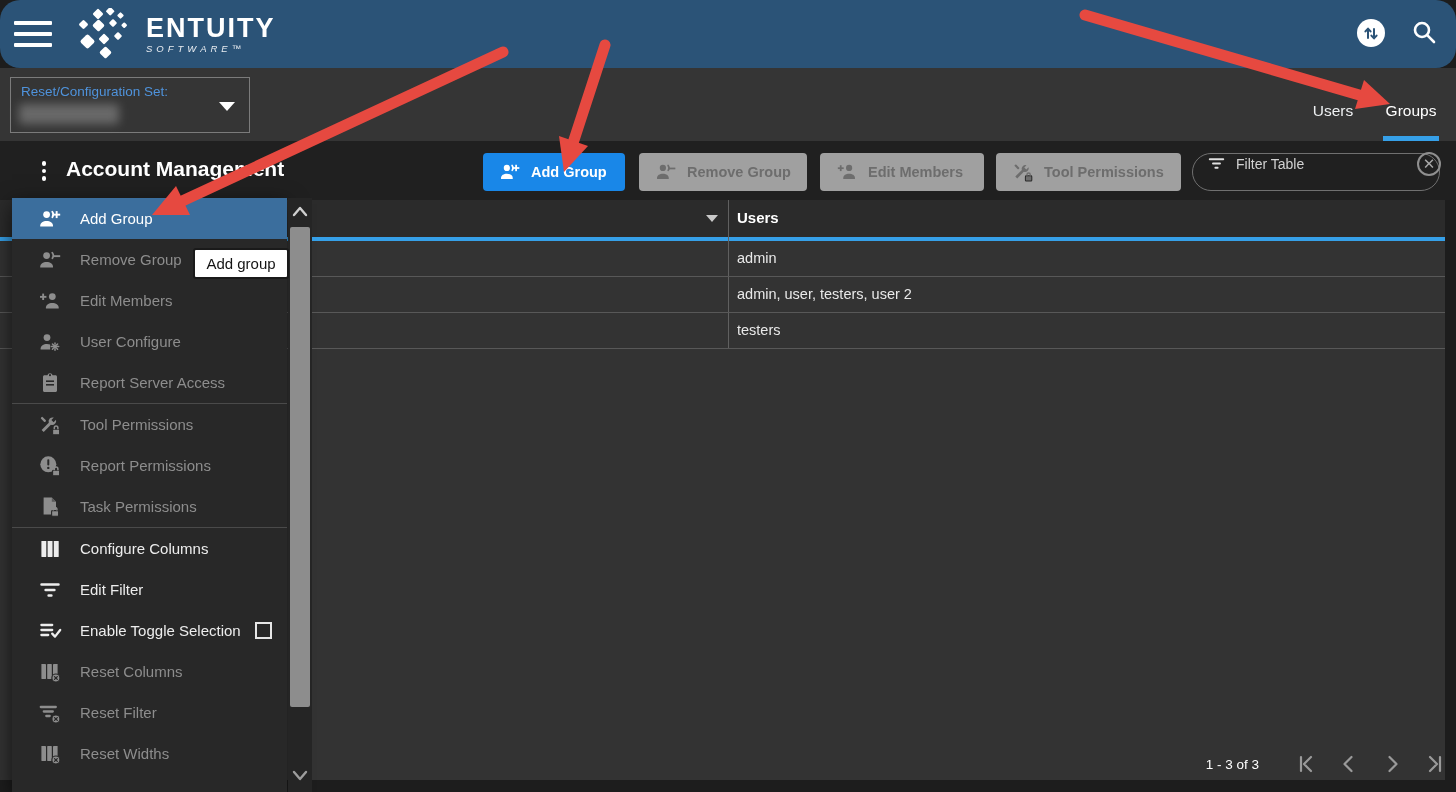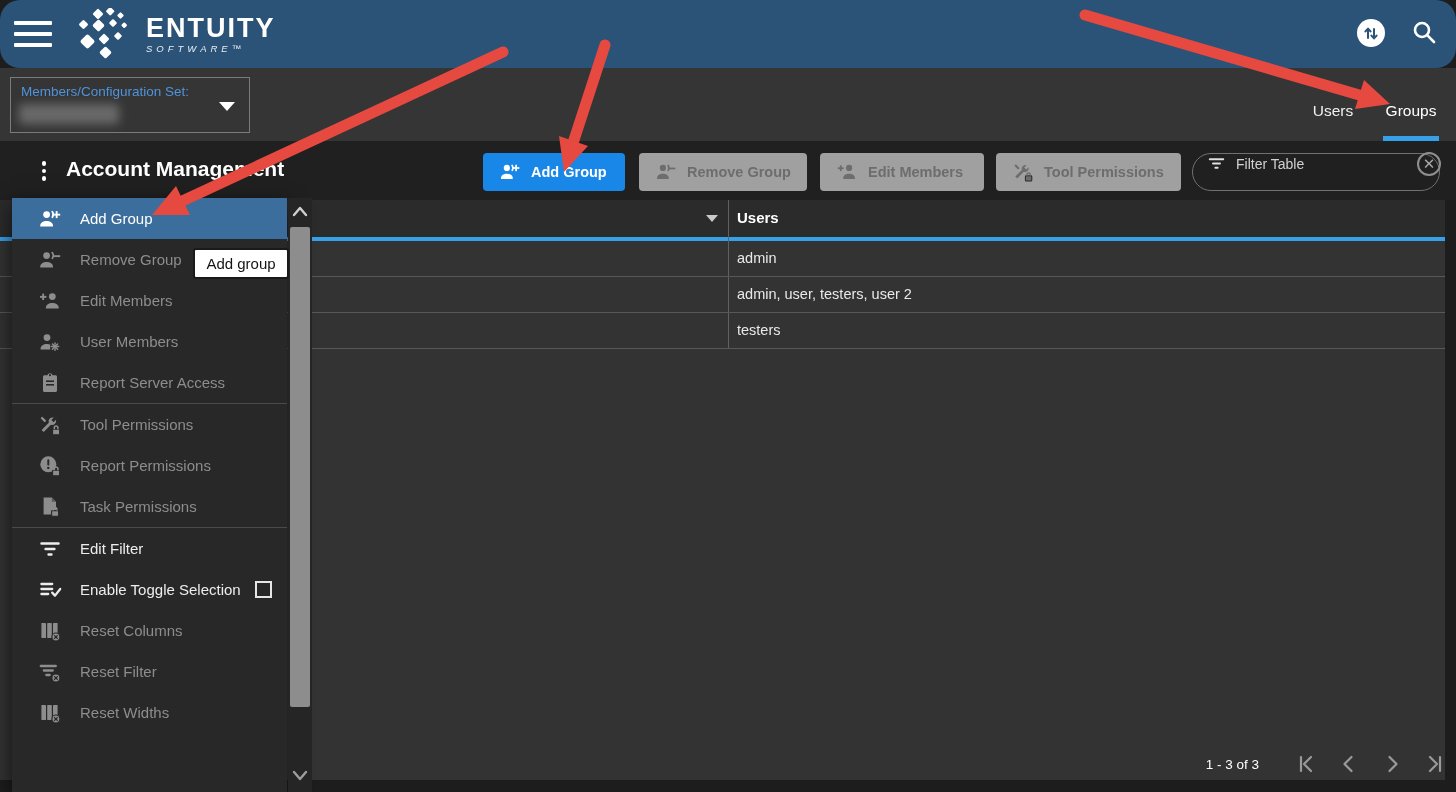--- a/index.html
+++ b/index.html
@@ -231,21 +231,21 @@
     <div class="tb-search">
       <svg width="28" height="28" viewBox="0 0 28 28">
         <circle cx="12" cy="12" r="7" fill="none" stroke="#fff" stroke-width="2.6"></circle>
         <path d="M17.2 17.2L24 24" stroke="#fff" stroke-width="2.6" stroke-linecap="round"></path>
       </svg>
     </div>
   </div>
 
   <div class="band2">
     <div class="cfg">
-      <div class="cfg-label">Members/Configuration Set:</div>
+      <div class="cfg-label">Reset/Configuration Set:</div>
       <div class="cfg-redacted"></div>
       <div class="cfg-caret"></div>
     </div>
     <div class="tab tab-users">Users</div>
     <div class="tab tab-groups">Groups</div>
     <div class="tab-underline"></div>
   </div>
 
   <div class="band3">
     <div class="kebab">
@@ -346,21 +346,21 @@
     <div class="menu-item disabled">
       <svg class="mi" viewBox="0 0 24 24">
           <use href="#i-person-add"></use>
         </svg>
       <span>Edit Members</span>
     </div>
     <div class="menu-item disabled">
       <svg class="mi" viewBox="0 0 24 24">
           <use href="#i-user-gear"></use>
         </svg>
-      <span>User Members</span>
+      <span>User Configure</span>
     </div>
     <div class="menu-item disabled">
       <svg class="mi" viewBox="0 0 24 24">
           <use href="#i-clipboard"></use>
         </svg>
       <span>Report Server Access</span>
     </div>
     <div class="menu-sep"></div>
     <div class="menu-item disabled">
       <svg class="mi" viewBox="0 0 24 24">
@@ -374,20 +374,26 @@
         </svg>
       <span>Report Permissions</span>
     </div>
     <div class="menu-item disabled">
       <svg class="mi" viewBox="0 0 24 24">
           <use href="#i-task-lock"></use>
         </svg>
       <span>Task Permissions</span>
     </div>
     <div class="menu-sep"></div>
+    <div class="menu-item">
+      <svg class="mi" viewBox="0 0 24 24">
+          <use href="#i-columns"></use>
+        </svg>
+      <span>Configure Columns</span>
+    </div>
     <div class="menu-item">
       <svg class="mi" viewBox="0 0 24 24">
           <use href="#i-filter"></use>
         </svg>
       <span>Edit Filter</span>
     </div>
     <div class="menu-item">
       <svg class="mi" viewBox="0 0 24 24">
           <use href="#i-checklist"></use>
         </svg>

